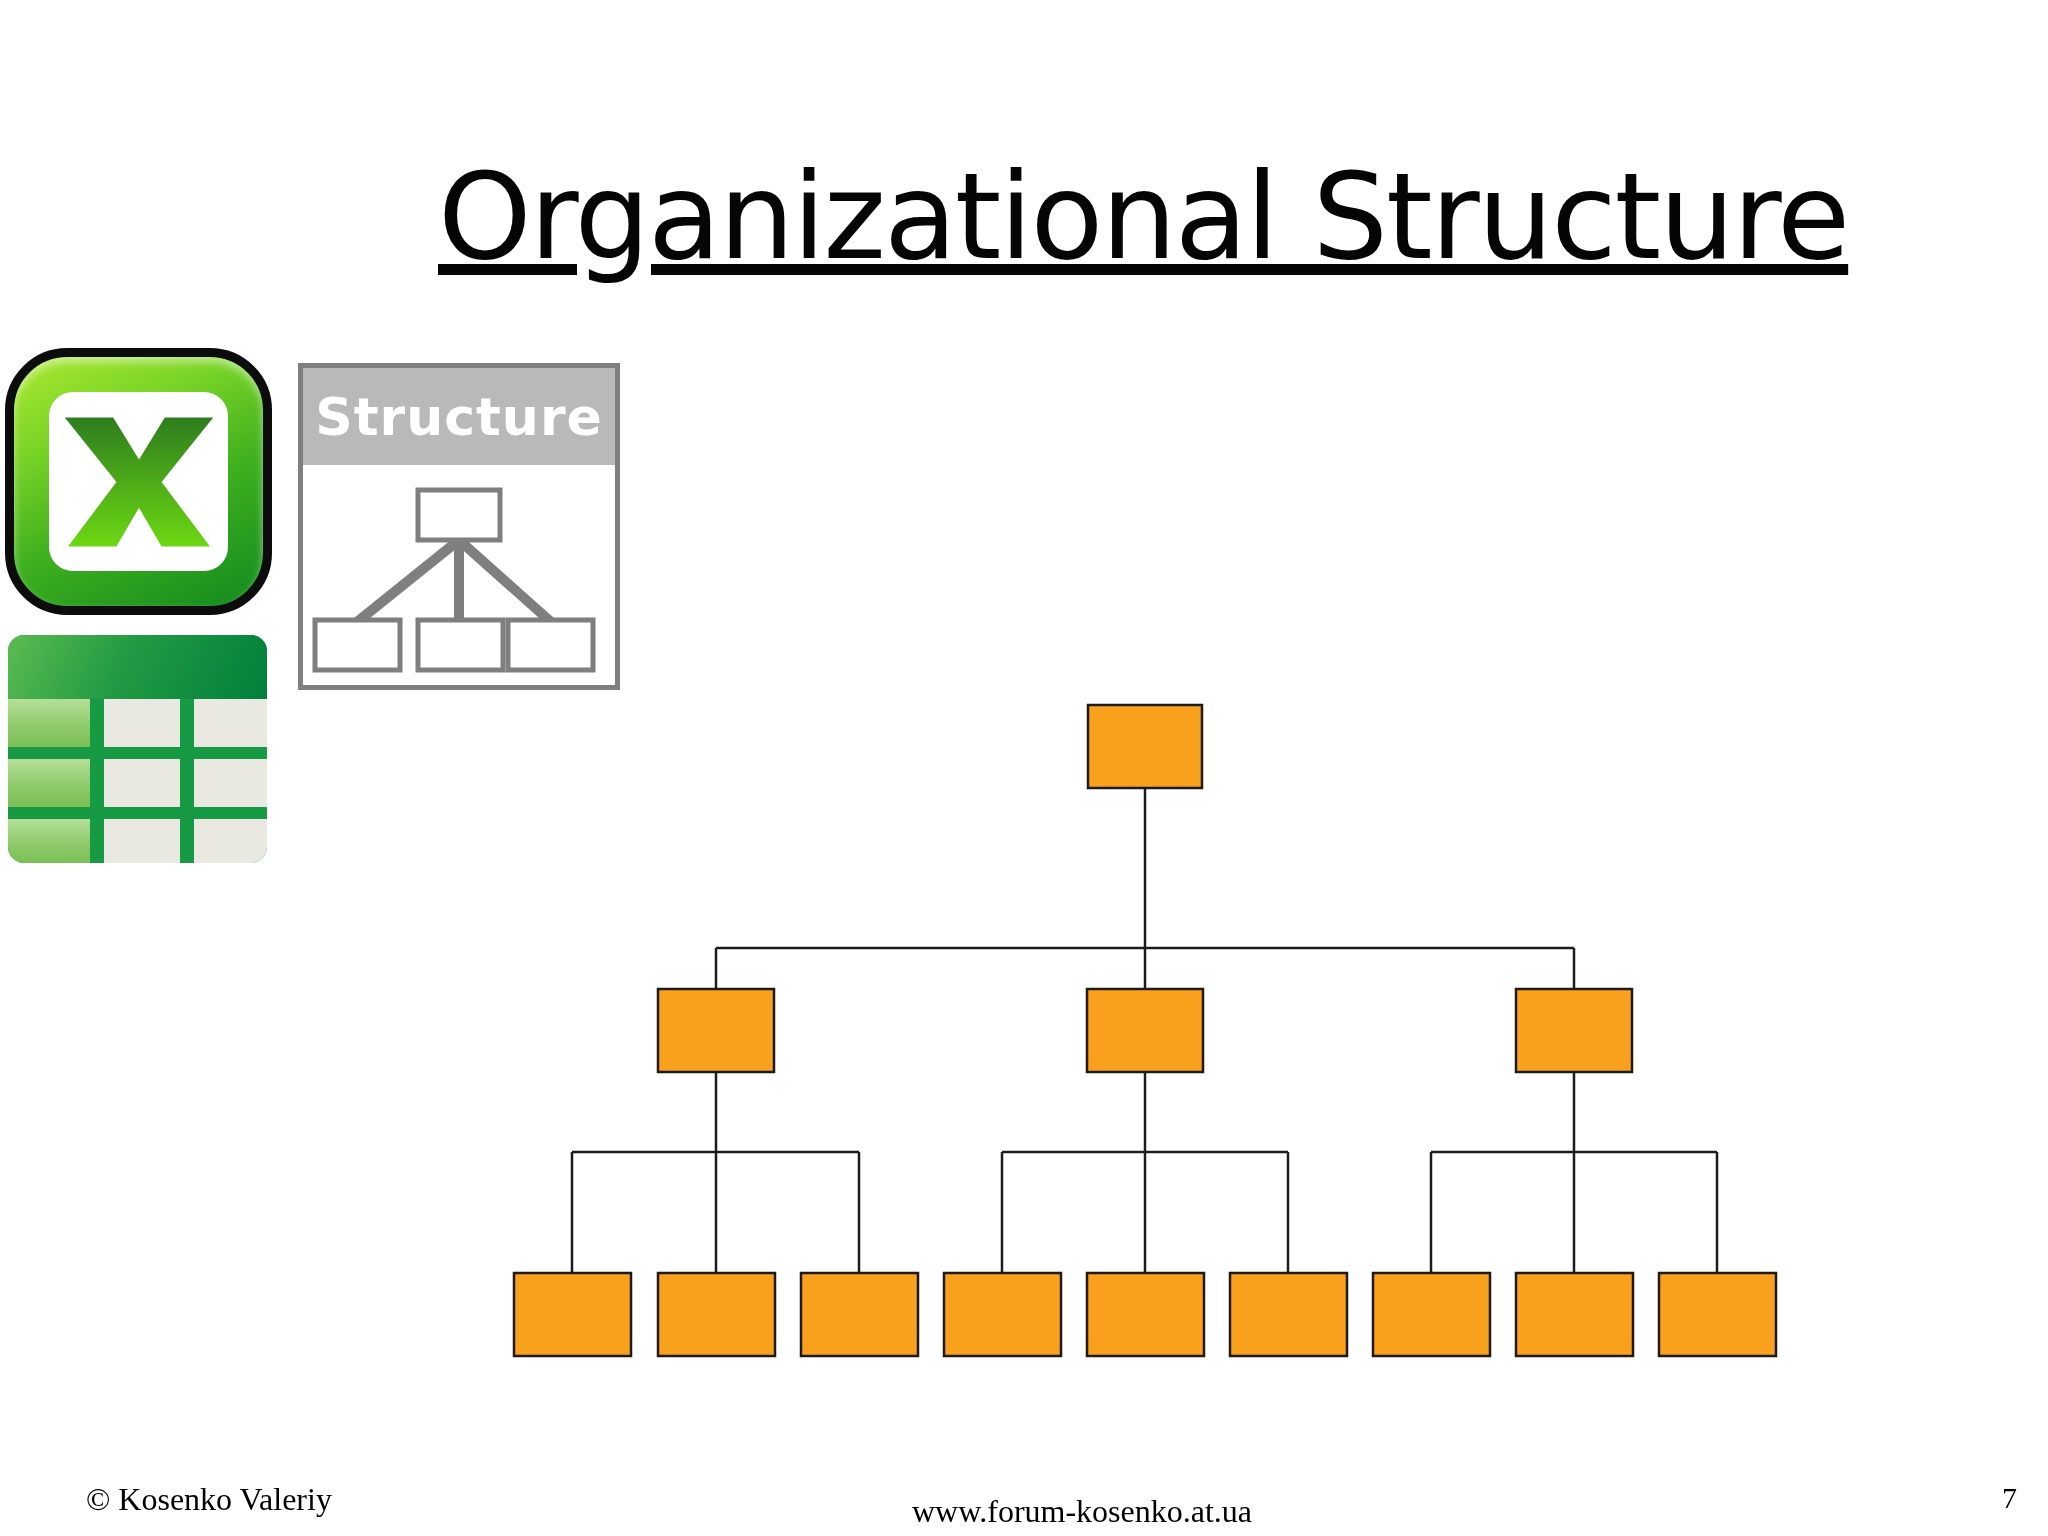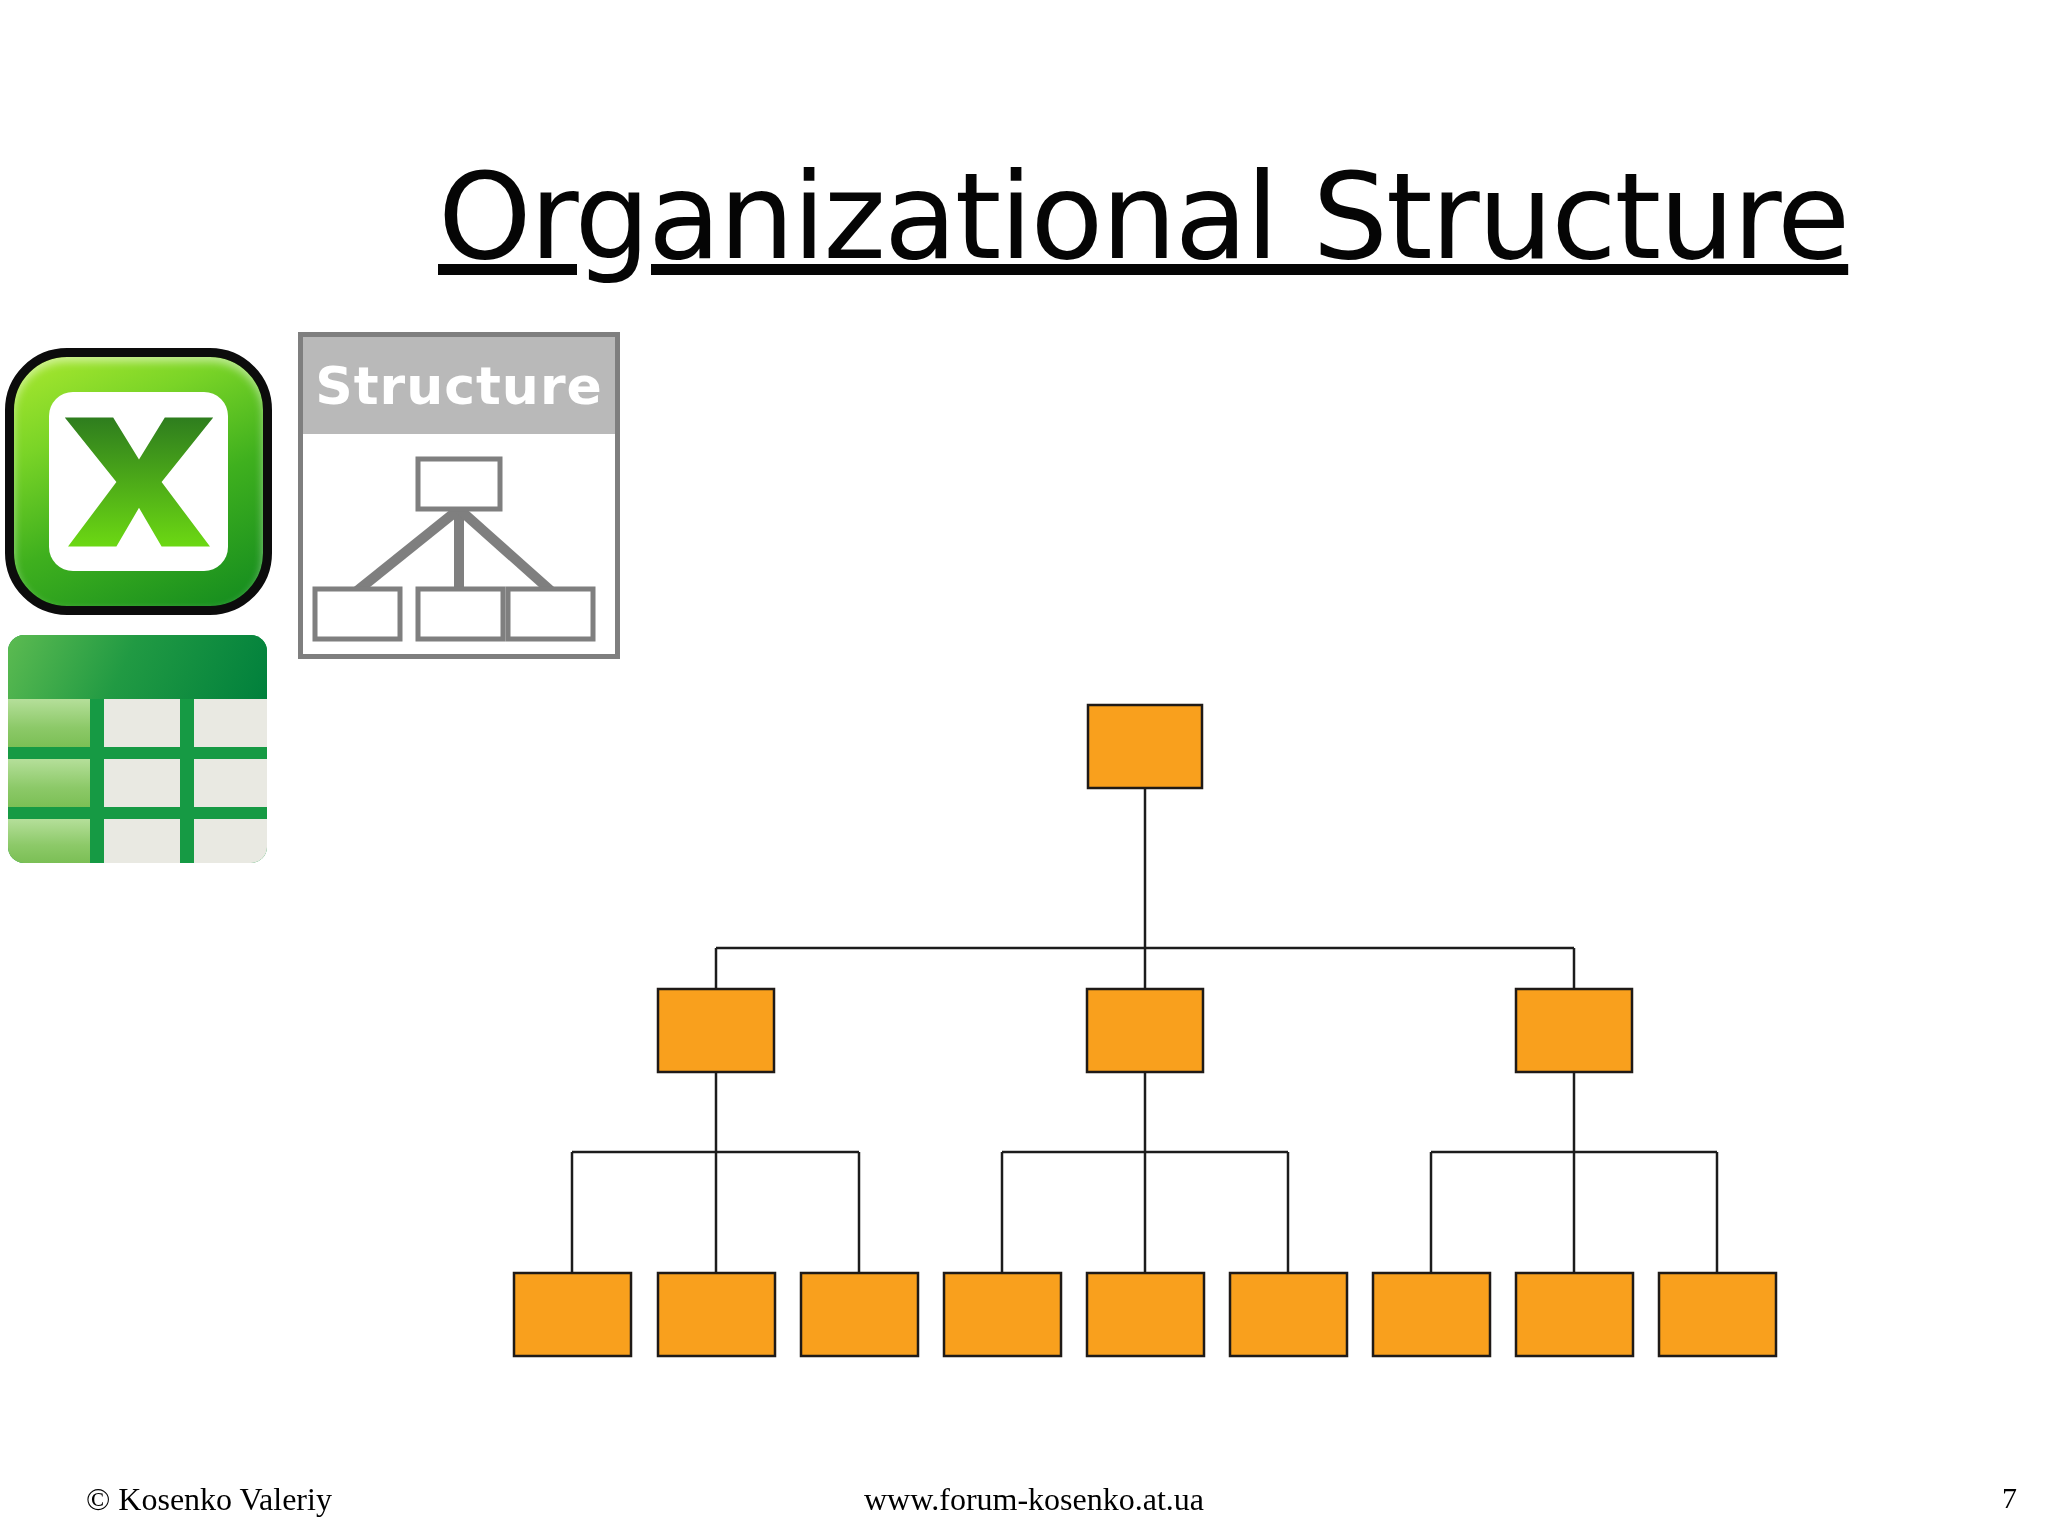--- a/index.html
+++ b/index.html
@@ -39,39 +39,39 @@
     position:absolute;top:64px;left:0;right:0;bottom:0;
     display:grid;
     grid-template-columns:82px 76px 1fr;
     grid-template-rows:48px 48px 1fr;
     column-gap:14px;row-gap:12px;
   }
   .cell{background:#e9e9e2;}
   .cell.green{background:linear-gradient(180deg,#b5df9a 0%,#8cc968 60%,#7bbf55 100%);}
   
   .thumb{
-    position:absolute;left:298px;top:332px;width:322px;height:327px;
+    position:absolute;left:298px;top:363px;width:322px;height:327px;
     box-sizing:border-box;border:5px solid #7f7f7f;background:#ffffff;
   }
   .thumb-header{
     height:97px;background:#b9b9b9;color:#ffffff;
     font-family:"DejaVu Sans",sans-serif;font-weight:bold;font-size:52px;
     display:flex;align-items:center;justify-content:center;letter-spacing:1px;
   }
   .thumb-body{position:relative;width:312px;height:215px;}
   
   .org-chart{position:absolute;left:500px;top:690px;}
   
   .footer-copy,.footer-url,.footer-page{
     position:absolute;top:1480px;color:#000000;
     font-family:"Liberation Serif",serif;font-size:32px;line-height:1.2;
     white-space:nowrap;
   }
   .footer-copy{left:78px;margin-left:8px;}
-  .footer-url{left:864px;}
+  .footer-url{left:912px;margin-top:12px;}
   .footer-page{left:2002px;font-size:30px;}
 </style>
 </head>
 <body>
 
 <div class="slide-title">Organizational Structure</div>
 
 <div class="excel-icon">
   <div class="excel-icon-inner">
     <svg width="162" height="142" viewBox="0 0 100 88">

